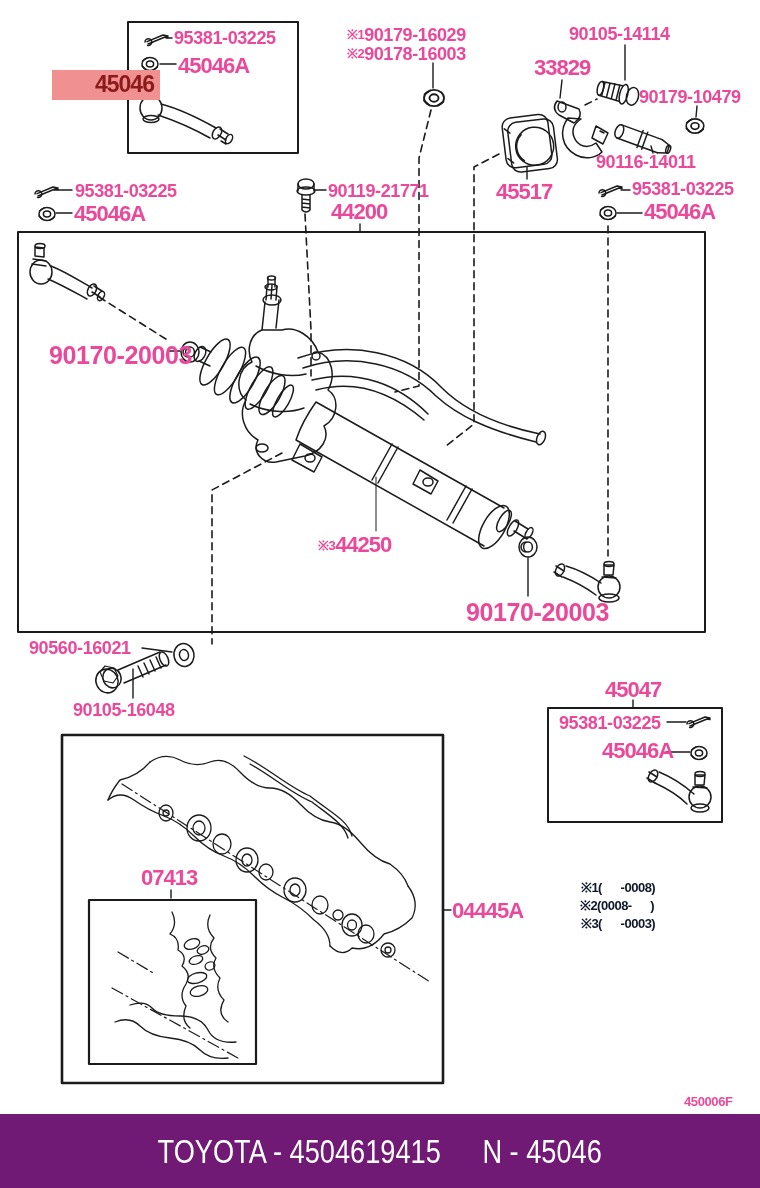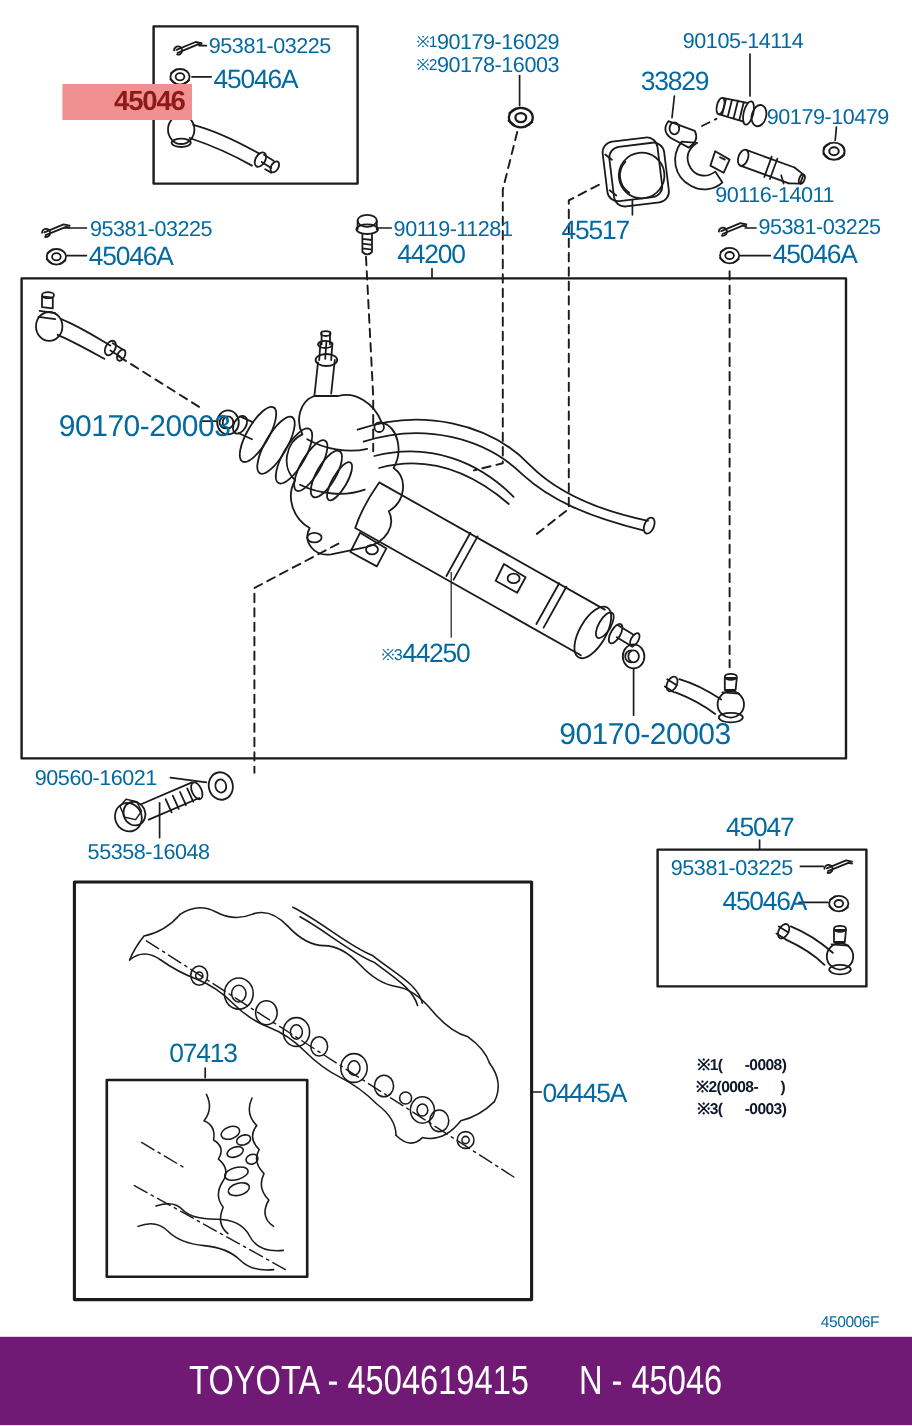--- a/index.html
+++ b/index.html
@@ -1,19 +1,19 @@
 <!DOCTYPE html>
 <html><head>
 <meta charset="utf-8">
 <style>
   html,body{margin:0;padding:0;background:#ffffff;}
   #page{position:relative;width:760px;height:1188px;background:#ffffff;overflow:hidden;
         font-family:"Liberation Sans", sans-serif;}
   #art{position:absolute;left:0;top:0;}
-  .lbl{position:absolute;font-weight:normal;color:#0369a1;white-space:nowrap;line-height:1;
+  .lbl{position:absolute;font-weight:bold;color:#ec4899;white-space:nowrap;line-height:1;
        letter-spacing:-0.4px;}
   .s18{font-size:18px;}
   .s19{font-size:25px;}
   .s22{font-size:22px;letter-spacing:-1px;}
   .s13{font-size:13px;}
   .pre{font-size:13px;letter-spacing:-0.5px;vertical-align:2px;}
   .note{position:absolute;font-weight:bold;font-size:13px;color:#0f172a;white-space:pre;
         letter-spacing:-0.5px;line-height:1;}
   #hl{position:absolute;left:52px;top:70px;padding:3px 6px 4px 6px;font-size:23px;
       font-weight:bold;letter-spacing:-1px;line-height:1;}
@@ -298,40 +298,40 @@
     <span class="pre">※1</span><span class="s18">90179-16029</span>
   </div>
   <div class="lbl" style="left:347px;top:45px">
     <span class="pre">※2</span><span class="s18">90178-16003</span>
   </div>
 
   <div class="lbl s18" style="left:569px;top:25px">90105-14114</div>
   <div class="lbl s22" style="left:534px;top:57px">33829</div>
   <div class="lbl s18" style="left:639px;top:88px">90179-10479</div>
   <div class="lbl s18" style="left:596px;top:153px">90116-14011</div>
-  <div class="lbl s22" style="left:468px;top:181px">45517</div>
+  <div class="lbl s22" style="left:496px;top:181px">45517</div>
 
   <div class="lbl s18" style="left:75px;top:182px">95381-03225</div>
   <div class="lbl s22" style="left:74px;top:203px">45046A</div>
   <div class="lbl s18" style="left:632px;top:180px">95381-03225</div>
   <div class="lbl s22" style="left:644px;top:201px">45046A</div>
 
-  <div class="lbl s18" style="left:328px;top:182px">90119-11281</div>
+  <div class="lbl s18" style="left:328px;top:182px">90119-21771</div>
   <div class="lbl s22" style="left:331px;top:201px">44200</div>
 
   <div class="lbl s19" style="left:49px;top:343px">90170-20003</div>
 
   <div class="lbl" style="left:318px;top:534px">
     <span class="pre">※3</span><span class="s22">44250</span>
   </div>
 
   <div class="lbl s19" style="left:466px;top:600px">90170-20003</div>
 
   <div class="lbl s18" style="left:29px;top:639px">90560-16021</div>
-  <div class="lbl s18" style="left:73px;top:701px">55358-16048</div>
+  <div class="lbl s18" style="left:73px;top:701px">90105-16048</div>
 
   <div class="lbl s22" style="left:605px;top:679px">45047</div>
   <div class="lbl s18" style="left:559px;top:714px">95381-03225</div>
   <div class="lbl s22" style="left:602px;top:740px">45046A</div>
 
   <div class="lbl s22" style="left:141px;top:867px">07413</div>
   <div class="lbl s22" style="left:452px;top:900px">04445A</div>
 
   <div class="note" style="left:581px;top:881px">※1(      -0008)</div>
   <div class="note" style="left:580px;top:899px">※2(0008-      )</div>

